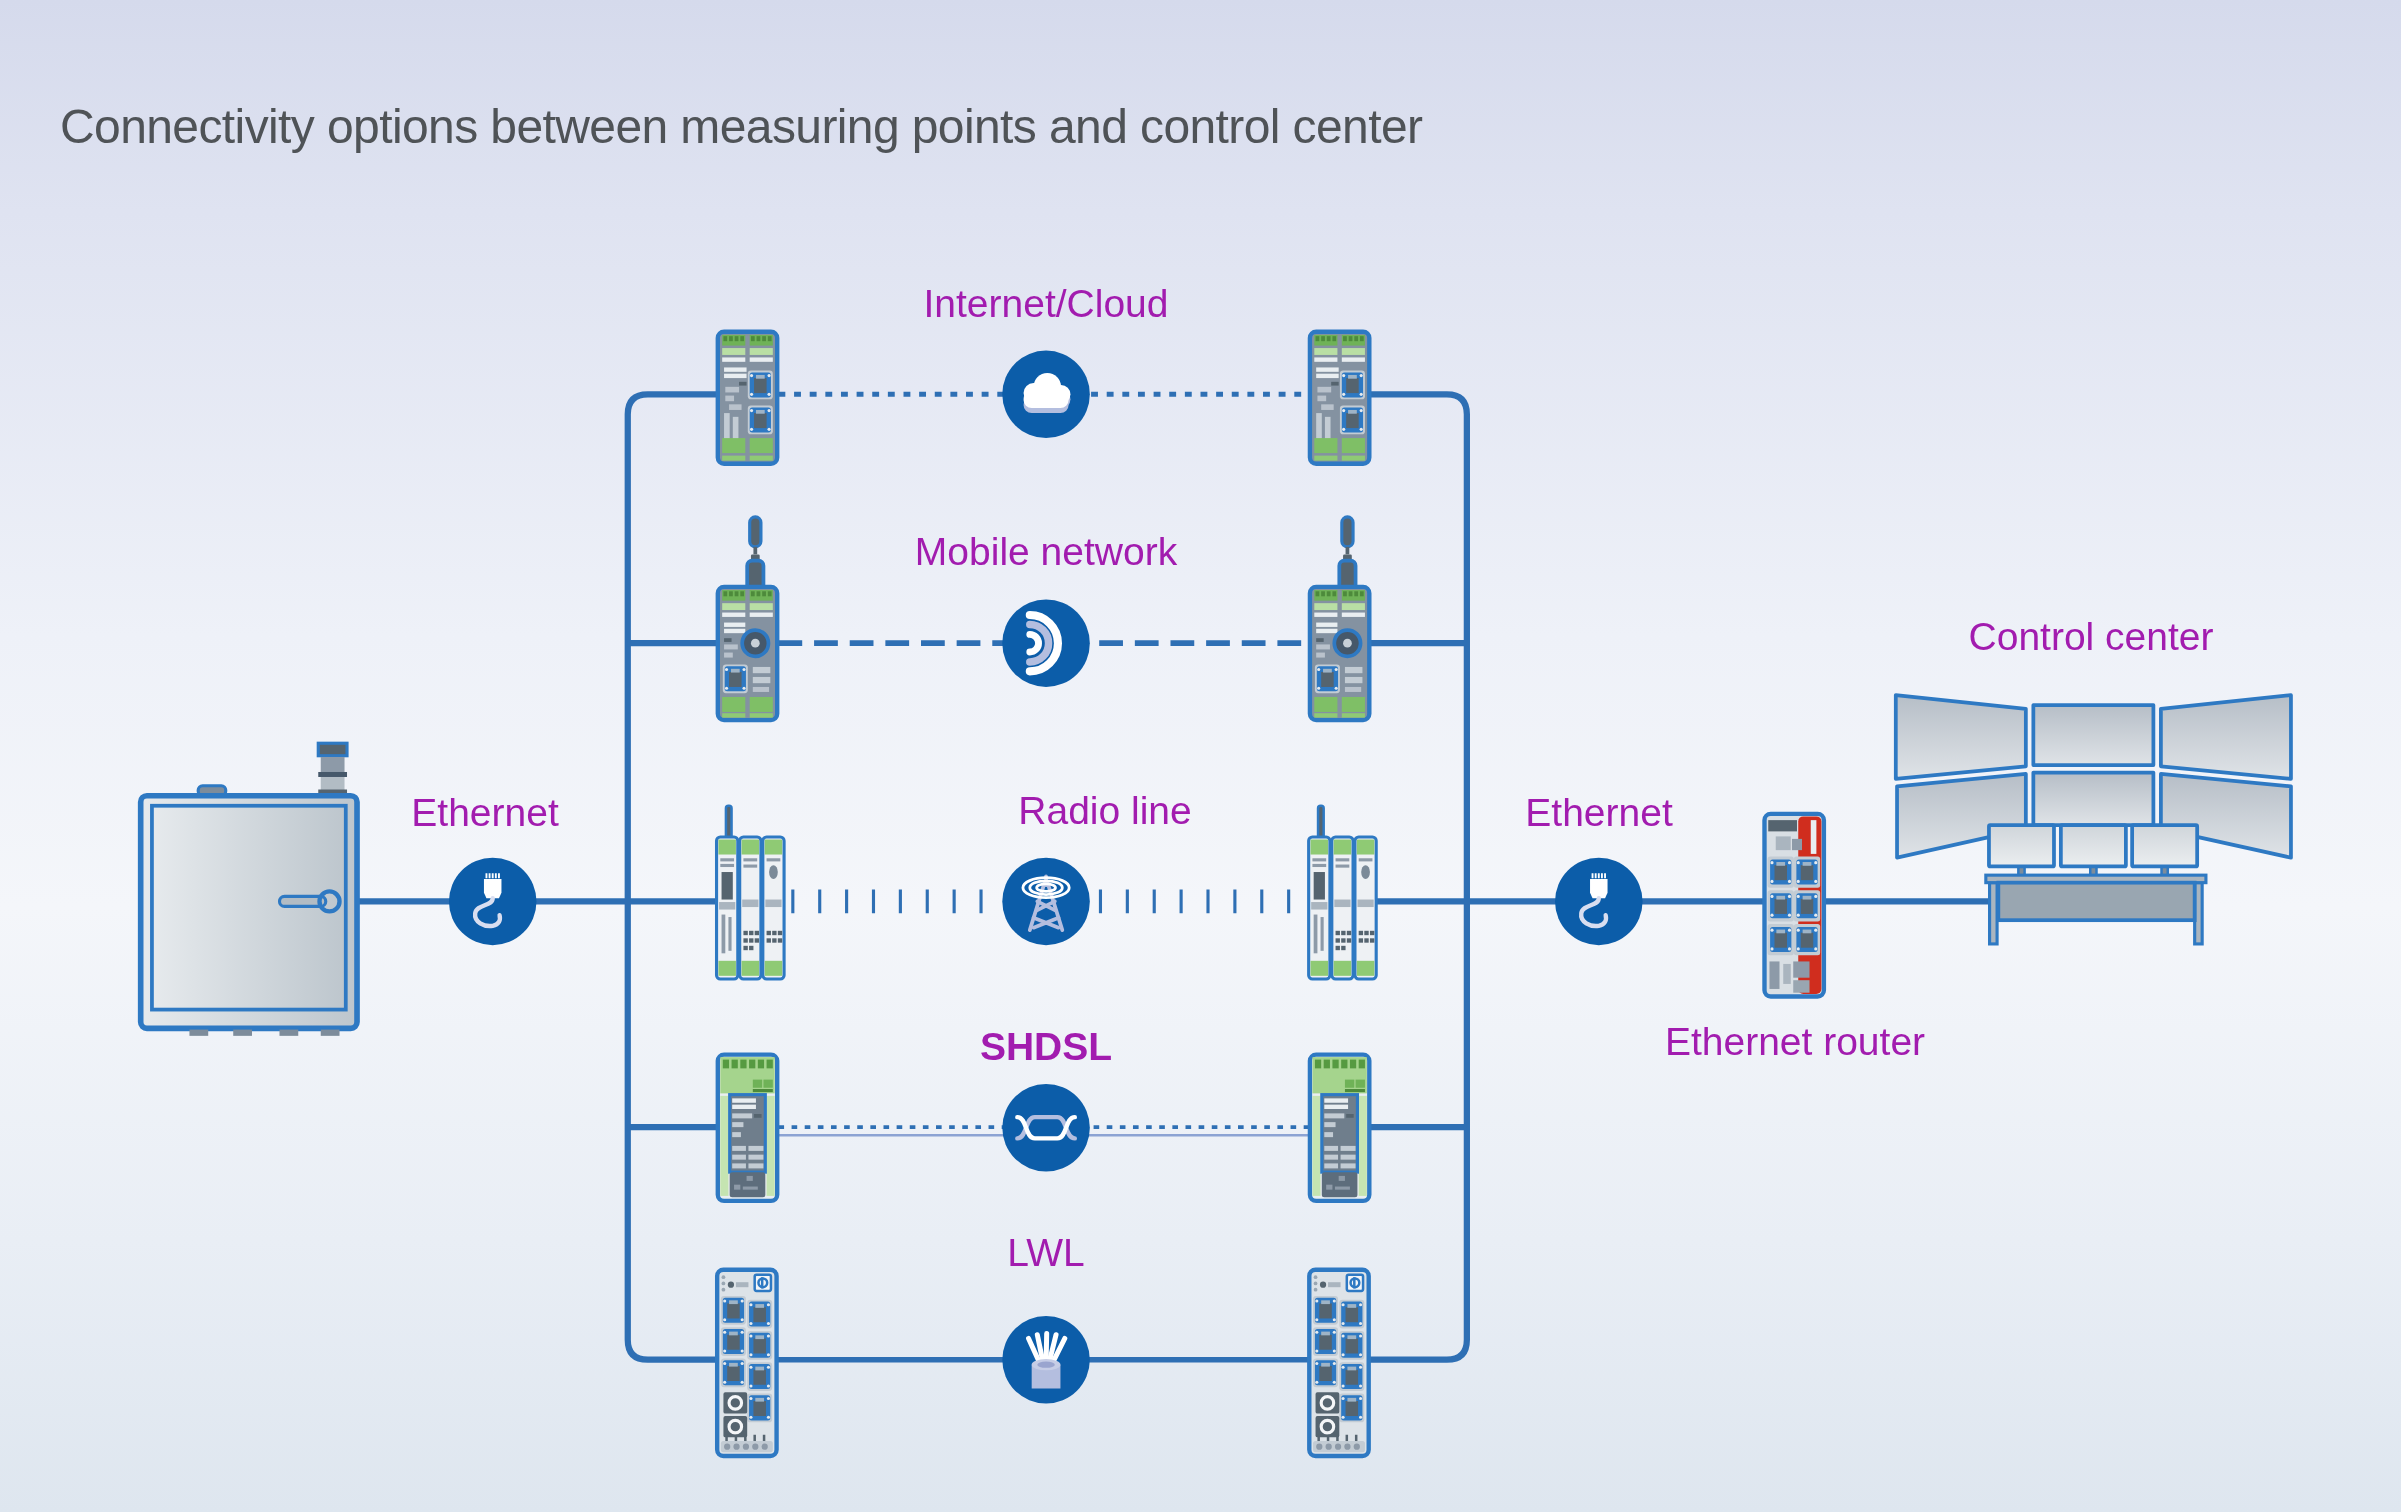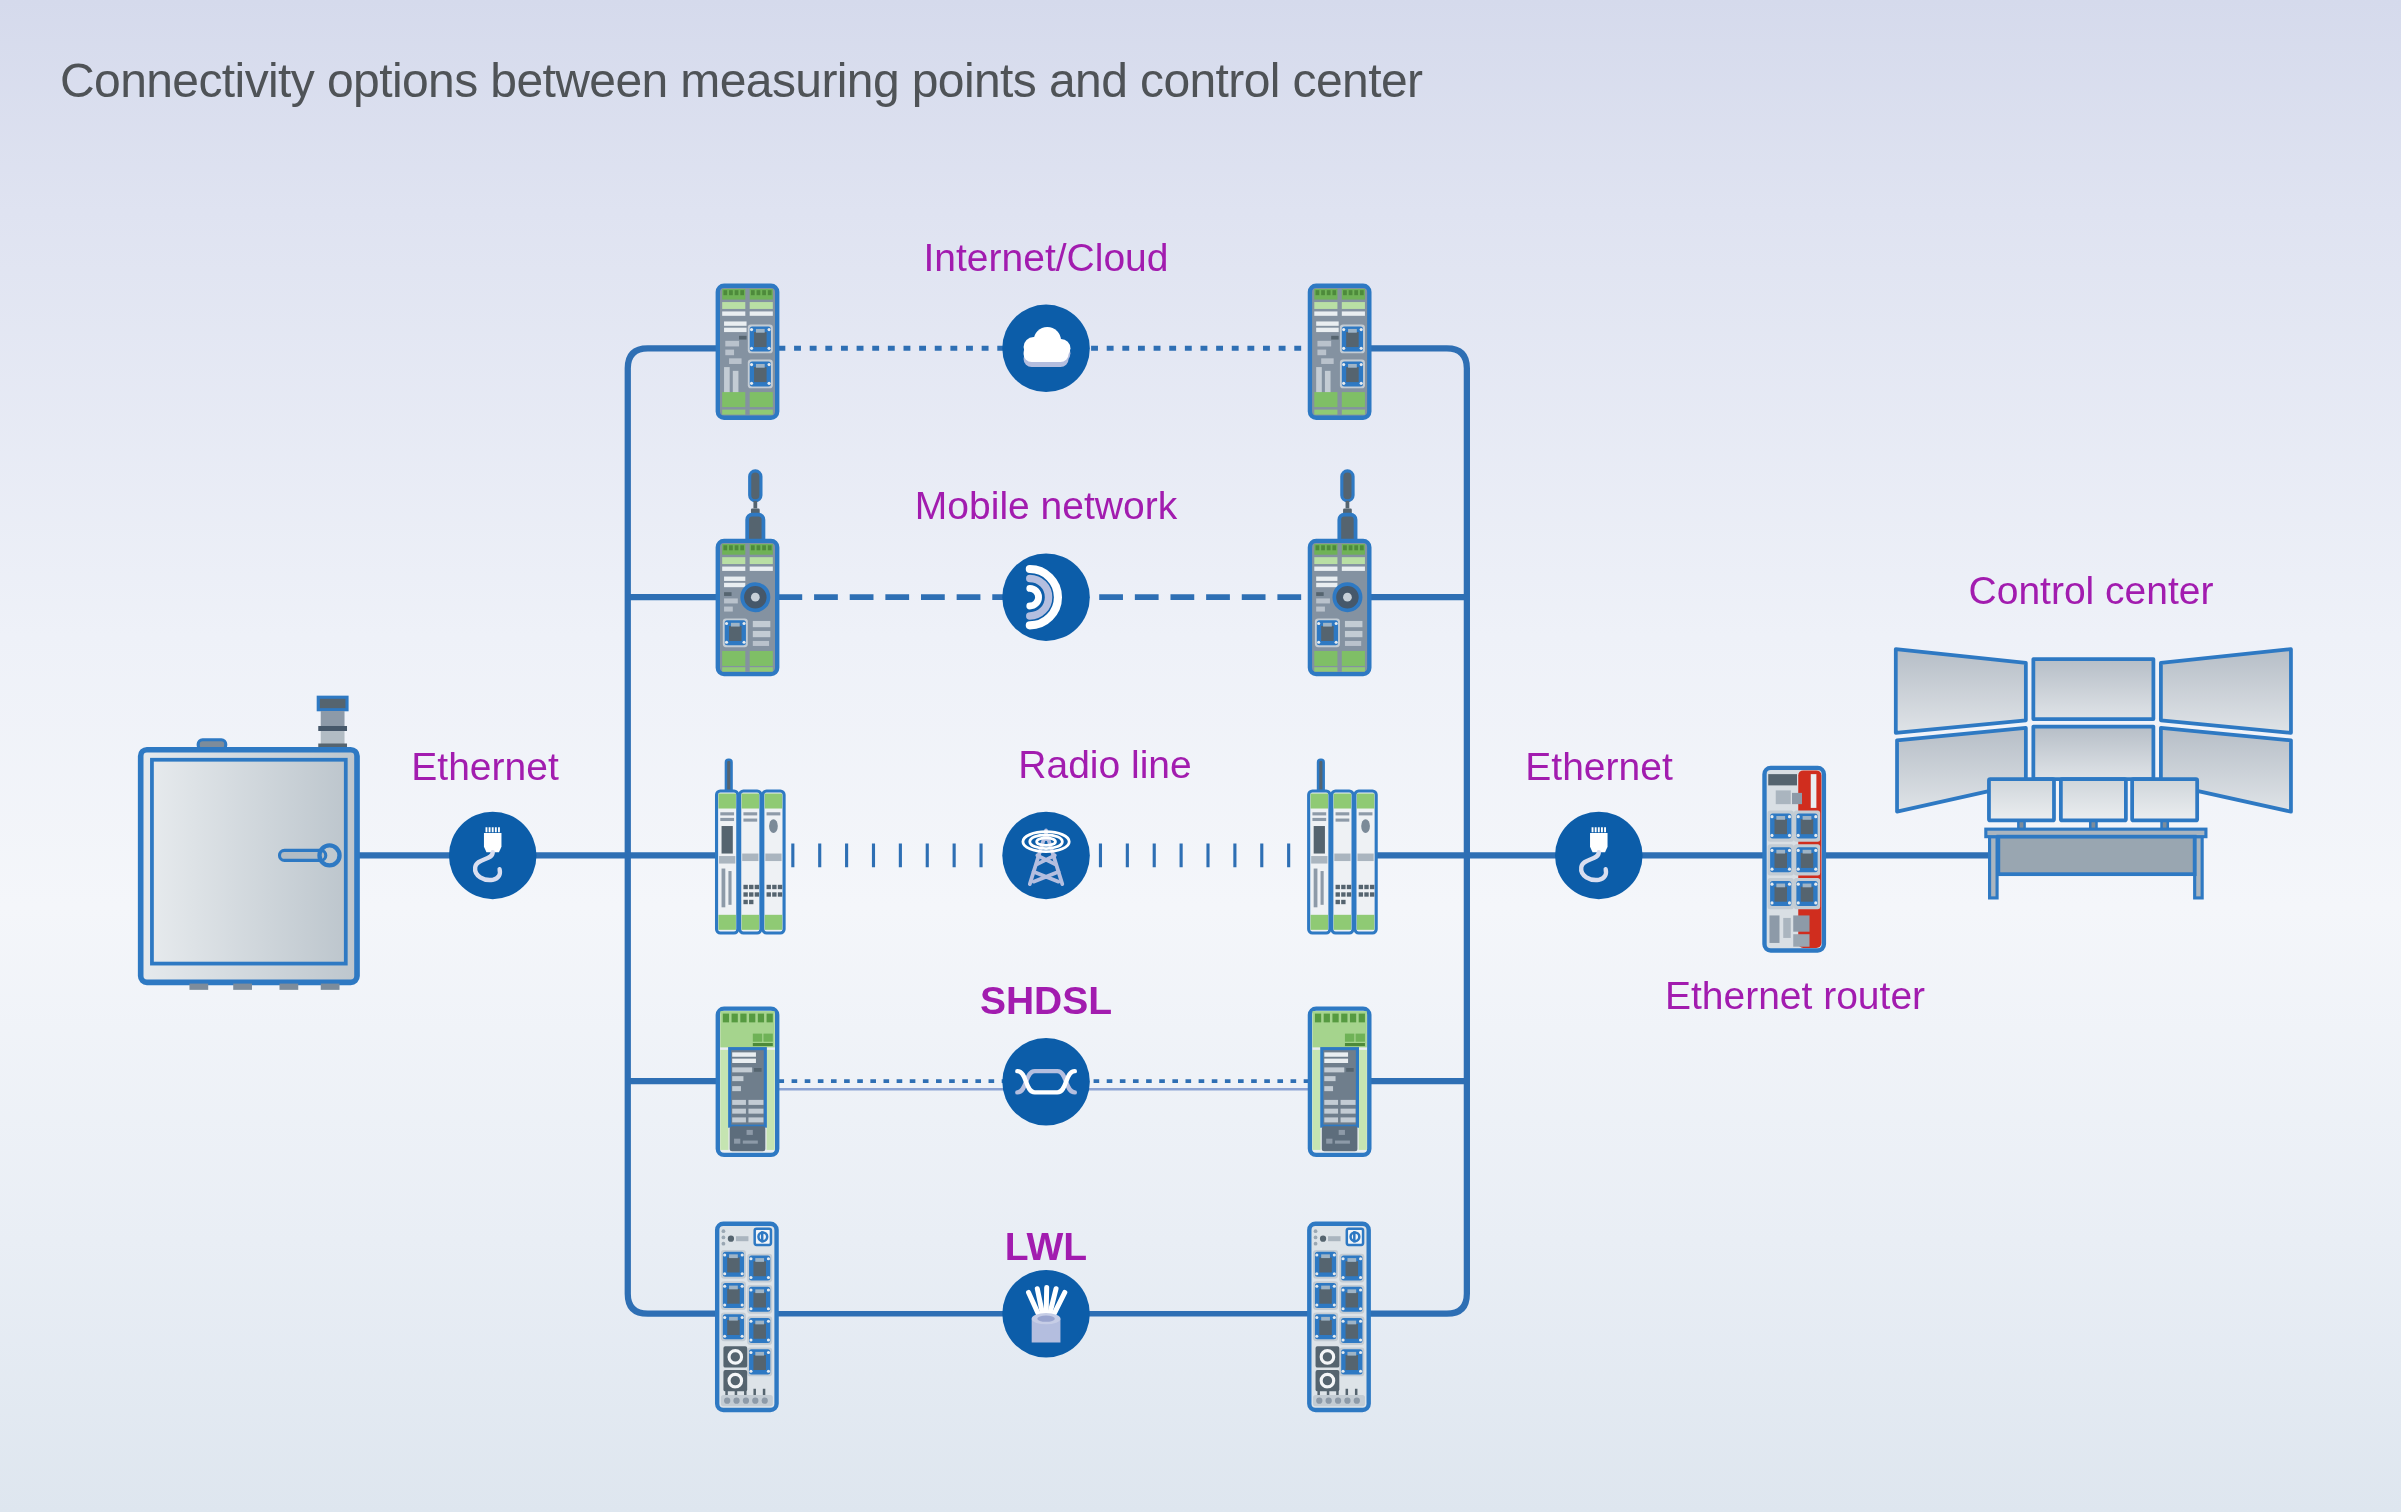--- a/index.html
+++ b/index.html
@@ -2,21 +2,21 @@
 <html style="font-size:10px"><head>
 <meta charset="utf-8">
 <style>
   html,body{margin:0;padding:0;}
   body{
     width:2401px;height:1512px;
     font-family:"Liberation Sans","DejaVu Sans",sans-serif;
     background:linear-gradient(180deg,#d5daec 0%,#dfe3f1 14%,#eef1f8 42%,#f4f6fa 60%,#e9eef5 82%,#dee6ef 100%);
     position:relative;overflow:hidden;
   }
-  .canvas{position:absolute;inset:0;}
+  .canvas{position:absolute;inset:0;margin-top:46px;}
   #diagram{position:absolute;left:0;top:0;}
   .lbl{
     position:absolute;color:#a21caf;font-size:39px;line-height:45px;
     white-space:nowrap;transform:translateX(-50%);letter-spacing:0;
   }
   .title{
     position:absolute;left:60px;top:53px;color:#4f5357;
     font-size:48px;line-height:55px;letter-spacing:-0.6px;white-space:nowrap;
   }
   
@@ -438,21 +438,21 @@
     </g>
   </g>
 </svg>
 
 <div class="title">Connectivity options between measuring points and control center</div>
 
 <div class="lbl" style="left:1046px;top:235px;">Internet/Cloud</div>
 <div class="lbl" style="left:1046px;top:483px;">Mobile network</div>
 <div class="lbl" style="left:1105px;top:742px;">Radio line</div>
 <div class="lbl" style="left:1046px;top:978px;font-weight:bold;">SHDSL</div>
-<div class="lbl" style="left:1046px;top:1224px;font-weight:bold;">LWL</div>
+<div class="lbl" style="left:1046px;top:1184px;">LWL</div>
 
 <div class="lbl" style="left:485px;top:744px;">Ethernet</div>
 <div class="lbl" style="left:1599px;top:744px;">Ethernet</div>
 <div class="lbl" style="left:1795px;top:973px;">Ethernet router</div>
 <div class="lbl" style="left:2091px;top:568px;">Control center</div>
 
 </div>
 
 
 </body></html>

